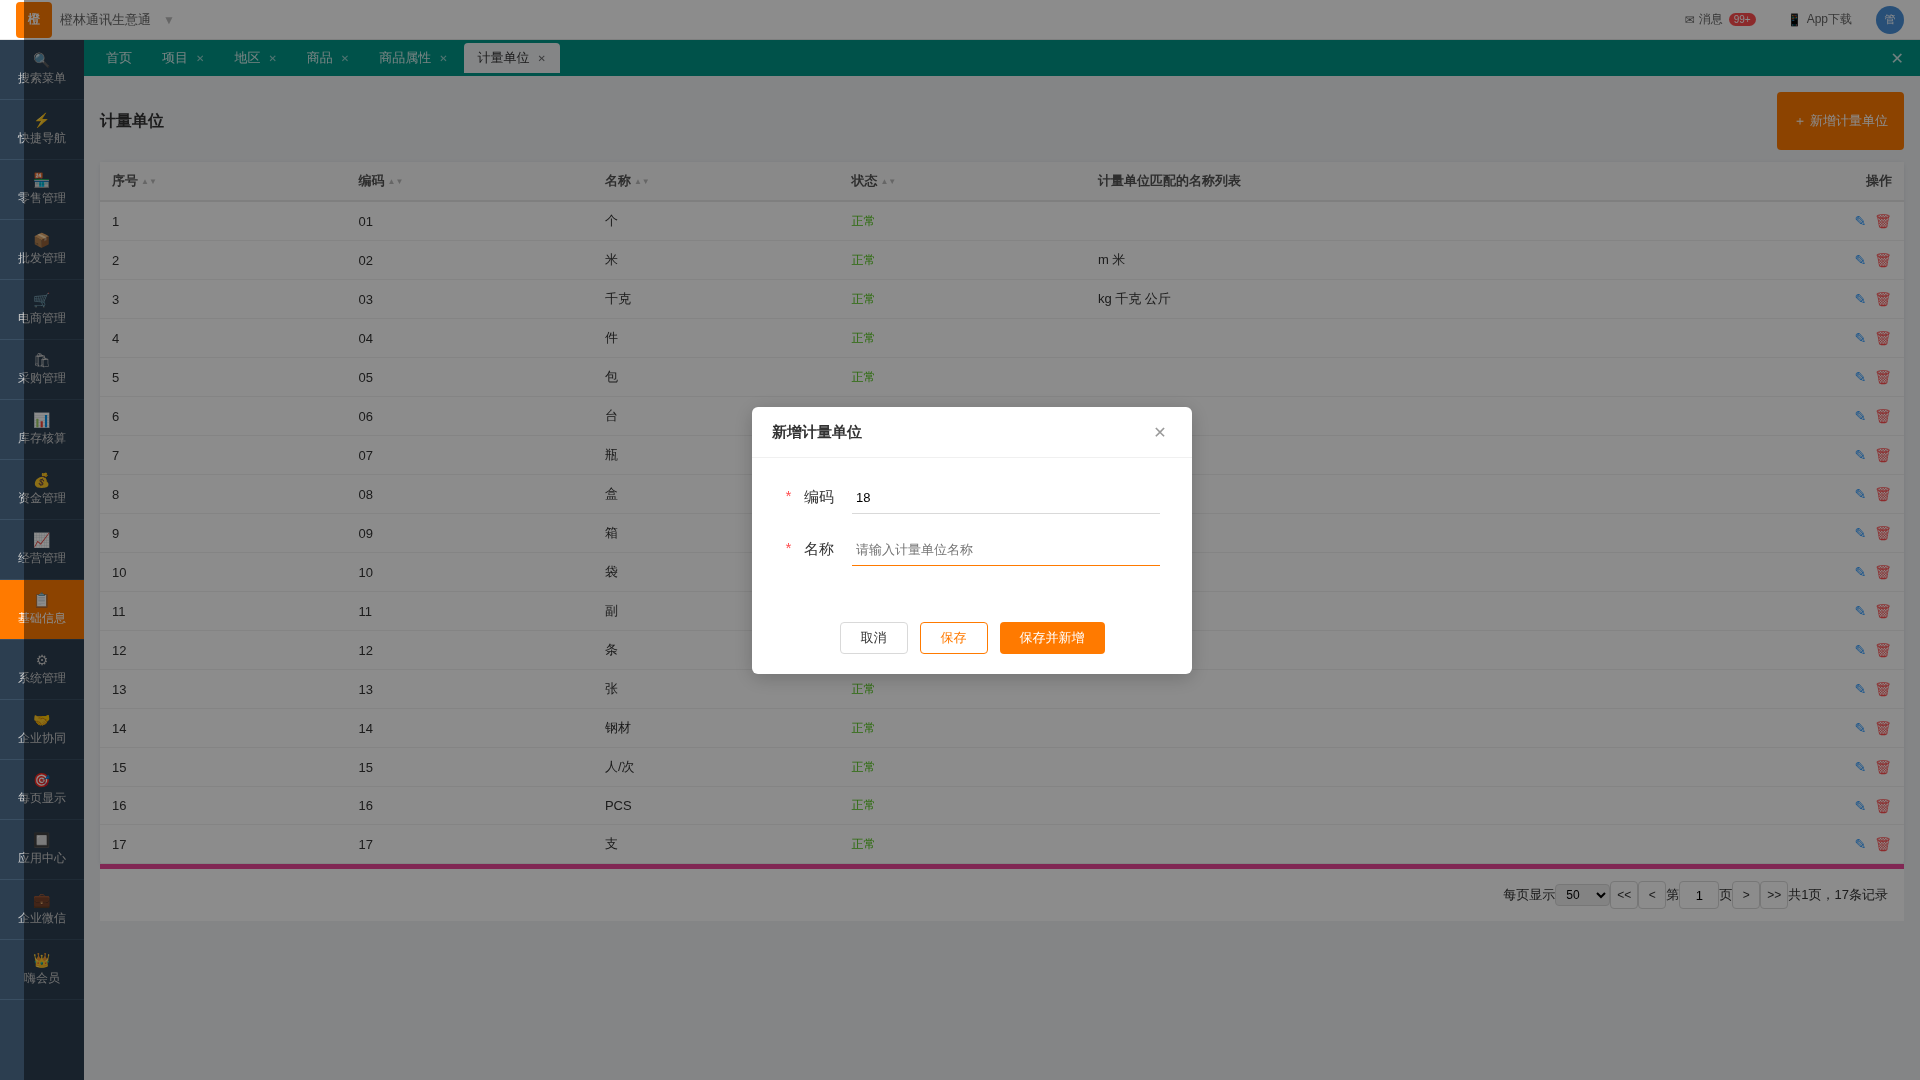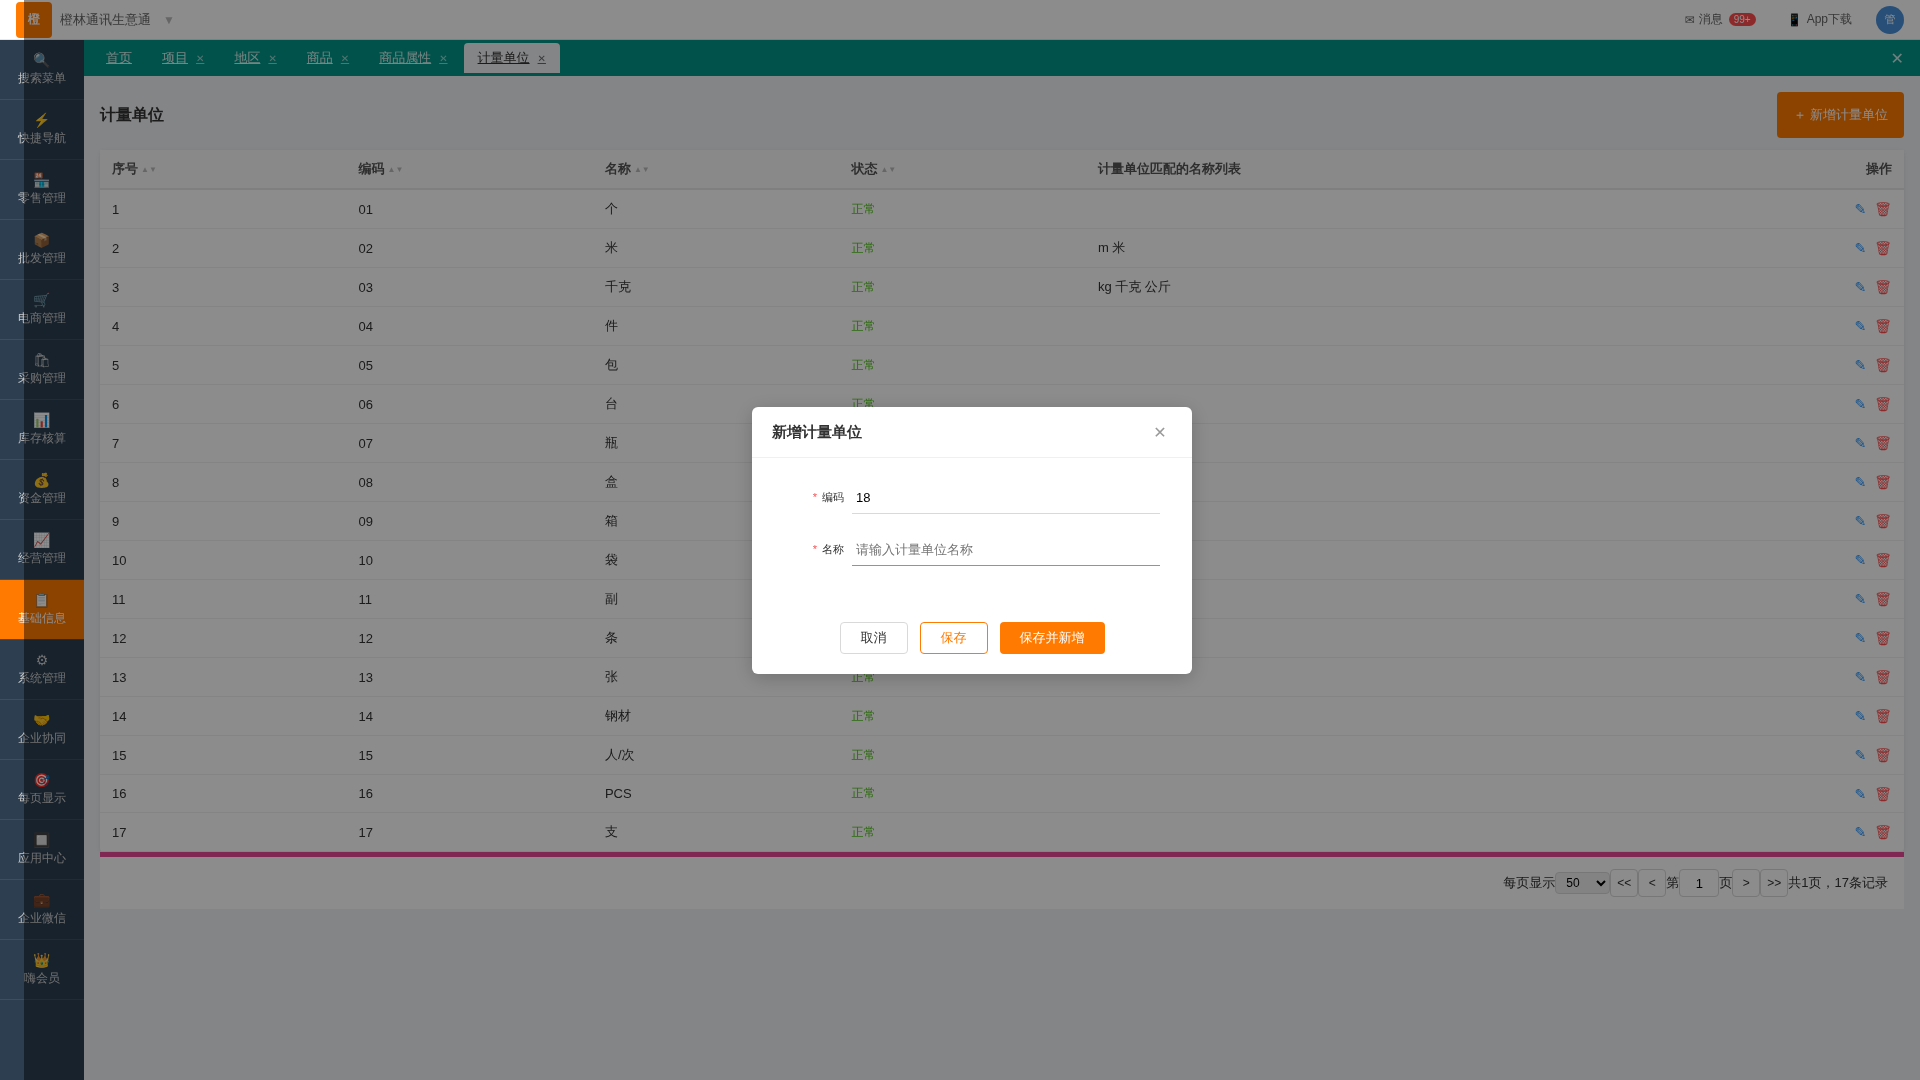--- a/index.html
+++ b/index.html
@@ -99,21 +99,20 @@
     .tab-item {
       display: flex;
       align-items: center;
       gap: 6px;
       padding: 6px 14px;
       border-radius: 4px 4px 0 0;
       cursor: pointer;
       color: rgba(255,255,255,0.85);
       font-size: 13px;
       margin-right: 2px;
-      text-decoration: underline;
     }
     .tab-item.active { background: #f0f2f5; color: #333; }
     .tab-close { font-size: 10px; opacity: 0.7; margin-left: 2px; }
     .tab-bar-close {
       margin-left: auto;
       color: rgba(255,255,255,0.8);
       cursor: pointer;
       font-size: 16px;
       padding: 4px 8px;
     }
@@ -132,21 +131,21 @@
       display: flex;
       align-items: center;
       justify-content: space-between;
       margin-bottom: 12px;
     }
     .page-title { font-size: 16px; font-weight: 600; color: #333; }
     .btn-add {
       background: #ff7a00;
       color: white;
       border: none;
-      padding: 14px 16px;
+      padding: 20px 16px;
       border-radius: 4px;
       cursor: pointer;
       font-size: 13px;
     }
 
     
     .data-table {
       width: 100%;
       background: white;
       border-radius: 4px;
@@ -250,24 +249,25 @@
     }
     .modal-body { padding: 24px 32px; }
     .form-row {
       display: flex;
       align-items: center;
       margin-bottom: 20px;
       gap: 8px;
     }
     .form-label {
       width: 60px;
-      text-align: right;
-      font-size: 11px;
+      text-align: left;
+      font-size: 15px;
       color: #333;
       flex-shrink: 0;
+      font-family: Liberation Mono, monospace;
     }
     .form-label .required { color: #ff4d4f; margin-right: 2px; }
     .form-input {
       flex: 1;
       height: 32px;
       border: none;
       border-bottom: 1px solid #d9d9d9;
       outline: none;
       font-size: 13px;
       padding: 0 4px;

